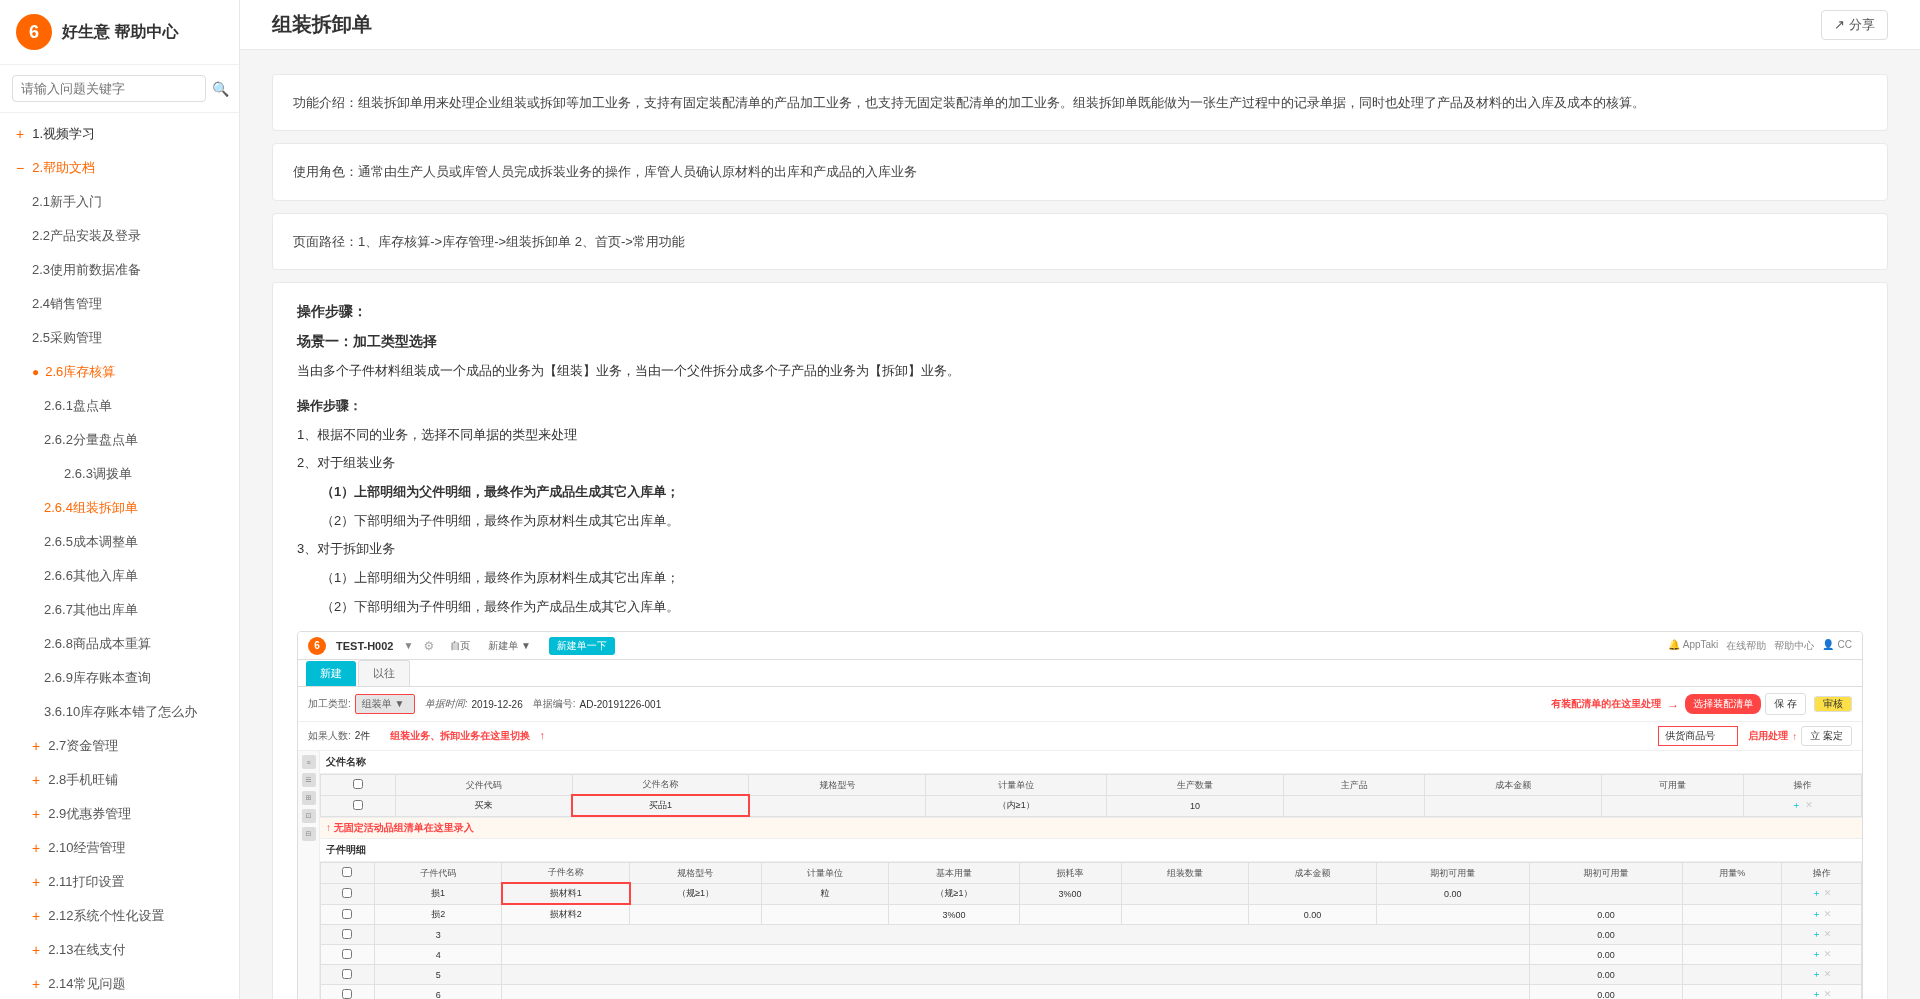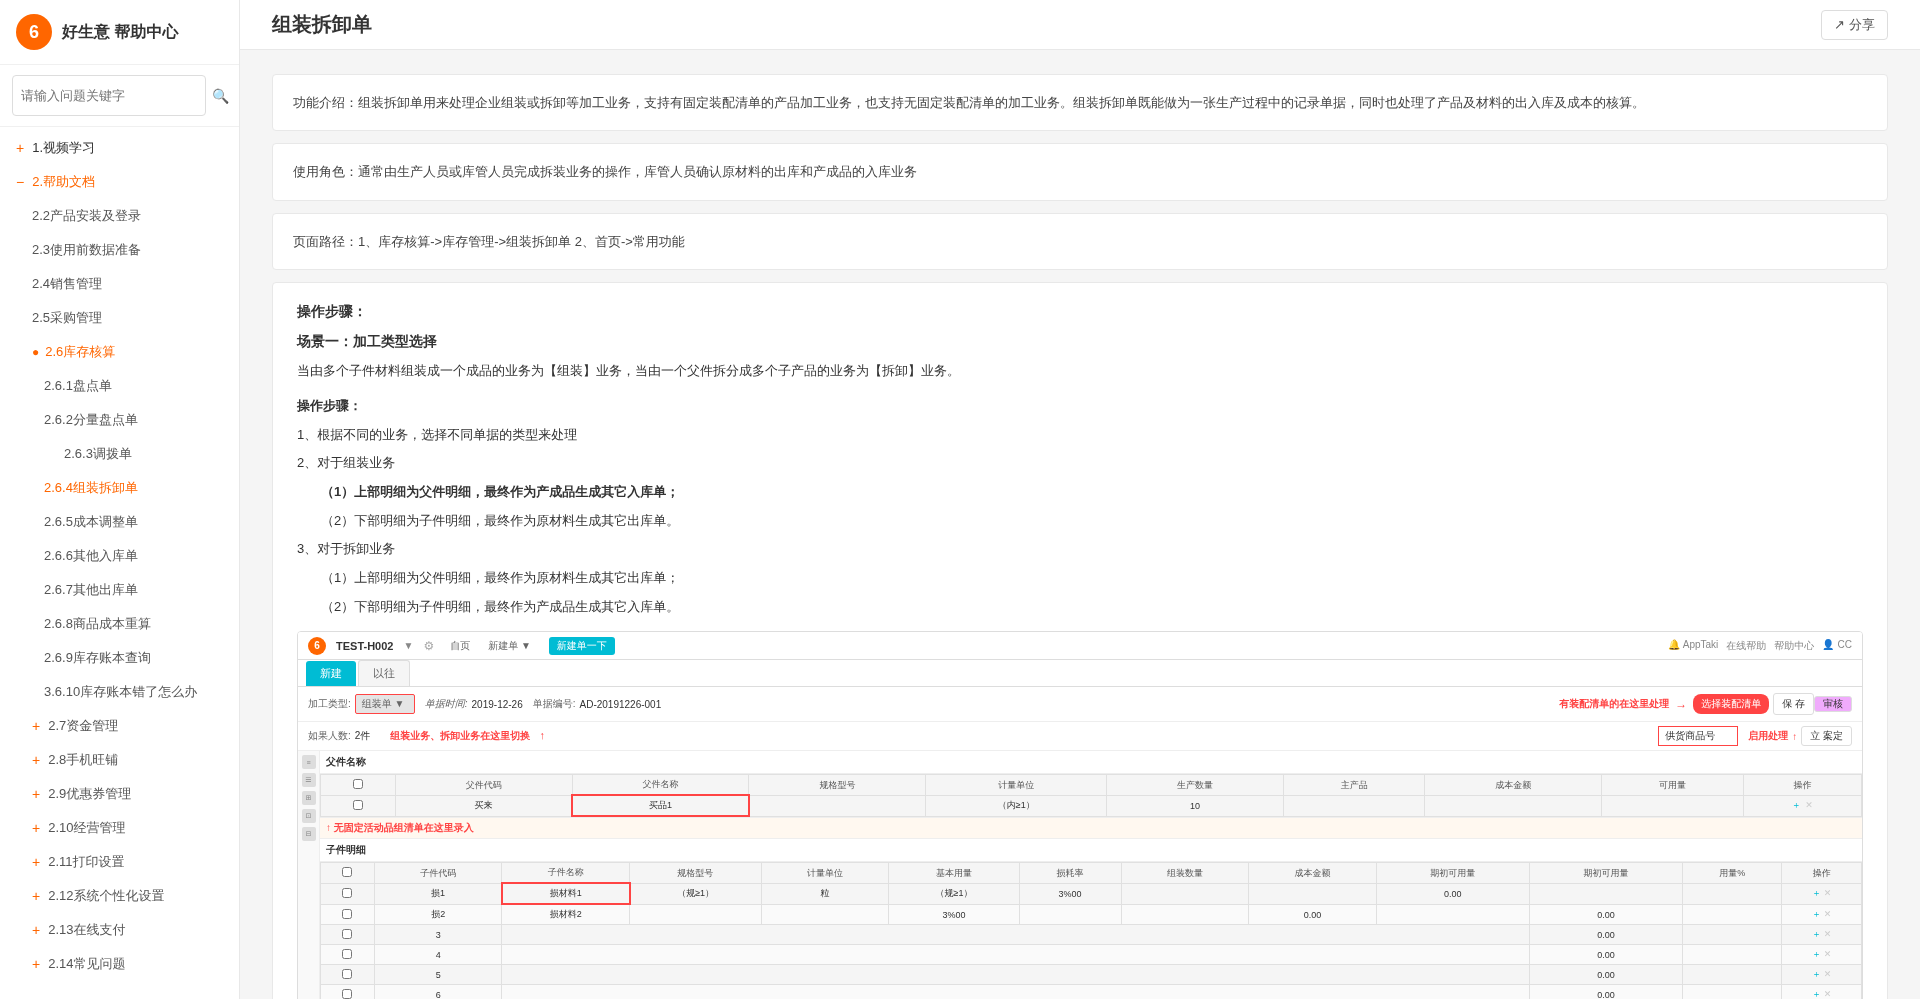--- a/index.html
+++ b/index.html
@@ -37,21 +37,21 @@
     .search-box {
       padding: 10px 12px;
       border-bottom: 1px solid #f0f0f0;
       display: flex; align-items: center;
       gap: 6px;
     }
     .search-box input {
       flex: 1;
       border: 1px solid #ddd;
       border-radius: 4px;
-      padding: 12px 8px;
+      padding: 5px 8px;
       font-size: 13px;
       outline: none;
       color: #999;
     }
     .search-icon-btn {
       color: #999; cursor: pointer; font-size: 14px;
     }
     .nav-section { padding: 4px 0; }
     .nav-item {
       display: flex; align-items: center;
@@ -213,20 +213,23 @@
     <div class="nav-item parent">
       <span class="plus-icon">+</span>
       <span>1.视频学习</span>
     </div>
 
     <div class="nav-item parent active">
       <span class="minus-icon">−</span>
       <span>2.帮助文档</span>
     </div>
     <div class="nav-item child">
+      <span>2.1新手入门</span>
+    </div>
+    <div class="nav-item child">
       <span>2.2产品安装及登录</span>
     </div>
     <div class="nav-item child">
       <span>2.3使用前数据准备</span>
     </div>
     <div class="nav-item child">
       <span>2.4销售管理</span>
     </div>
     <div class="nav-item child">
       <span>2.5采购管理</span>
@@ -385,21 +388,21 @@
             <div class="sim-field">
               <span style="font-size:10px; color:#666;">单据编号:</span>
               <span style="font-size:10px; color:#333;">AD-20191226-001</span>
             </div>
 
             <div style="position:relative; display:flex; align-items:center; margin-left:auto;">
               <span style="color:#ff4444; font-size:10px; margin-right:6px; font-weight:bold;">有装配清单的在这里处理</span>
               <span style="color:#ff4444; font-size:12px;">→</span>
               <button style="background:#ff4444; color:#fff; border:none; border-radius:8px; padding:3px 8px; font-size:10px; margin-left:6px; cursor:pointer;">选择装配清单</button>
               <button style="background:#fff; color:#333; border:1px solid #ddd; border-radius:3px; padding:3px 8px; font-size:10px; margin-left:4px; cursor:pointer;">保 存</button>
-              <button style="background:#f0abfc; color:#333; border:1px solid #ddd; border-radius:3px; padding:0 8px; font-size:10px; margin-left:0; cursor:pointer;">审核</button>
+              <button style="background:#fde047; color:#333; border:1px solid #ddd; border-radius:3px; padding:0 8px; font-size:10px; margin-left:8px; cursor:pointer;">审核</button>
             </div>
           </div>
 
           <div style="background:#fff; padding:4px 10px; border-bottom:1px solid #eee; display:flex; align-items:center; gap:10px; position:relative;">
             <div style="display:flex; align-items:center; gap:4px;">
               <span style="font-size:10px; color:#666;">如果人数:</span>
               <span style="font-size:10px; color:#333;">2件</span>
             </div>
 
             <div style="margin-left:10px; position:relative;">

